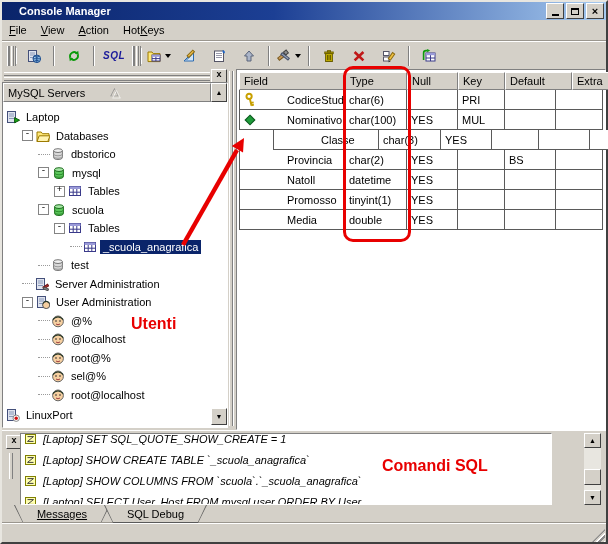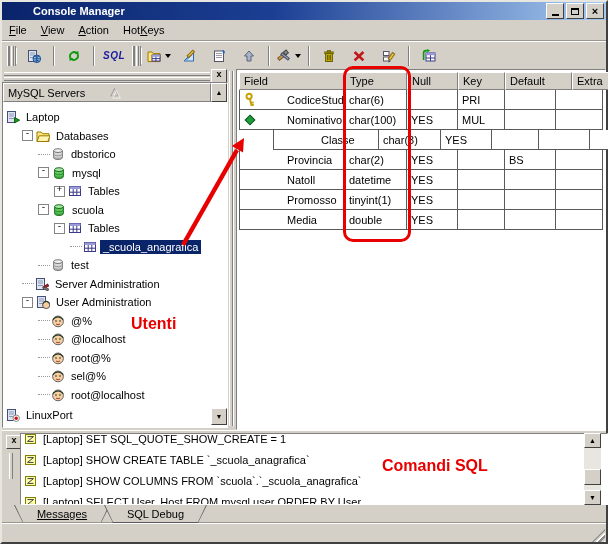--- a/index.html
+++ b/index.html
@@ -4,21 +4,21 @@
 <style>
   html,body{margin:0;padding:0;}
   body{width:608px;height:544px;position:relative;overflow:hidden;
        font-family:"Liberation Sans",sans-serif;background:#808080;}
   .window{position:absolute;inset:0;background:#d4d0c8;border:2px solid;
           border-color:#e8e6e0 #404040 #404040 #e8e6e0;box-sizing:border-box;}
 
   
   .titlebar{position:absolute;left:0;top:0;right:0;height:18px;
     background:linear-gradient(90deg,#0a246a 0%,#1c3f94 45%,#a6caf0 100%);
-    display:flex;align-items:center;padding-left:14px;}
+    display:flex;align-items:center;padding-left:0;}
   .app-icn{width:14px;height:14px;margin-right:3px;flex:none;}
   .title-text{color:#fff;font-weight:bold;font-size:11px;flex:1;white-space:nowrap;}
   .win-btns{display:flex;gap:2px;margin-right:2px;}
   .win-btn{width:16px;height:14px;background:#d4d0c8;border:1px solid;
     border-color:#fff #404040 #404040 #fff;display:flex;align-items:center;justify-content:center;}
   .g-min{width:7px;height:2px;background:#000;margin-top:7px;}
   .g-max{width:8px;height:7px;border:1px solid #000;border-top-width:2px;box-sizing:border-box;}
   .g-x{font-size:11px;font-weight:bold;line-height:10px;color:#000;}
 
   
@@ -81,22 +81,22 @@
   .gh{height:18px;background:#d4d0c8;border:1px solid;border-color:#fff #808080 #808080 #fff;
     box-sizing:border-box;padding:2px 0 0 4px;}
   .grid-row{display:flex;}
   .gc{height:20px;box-sizing:border-box;border-right:1px solid #5a5a5a;border-bottom:1px solid #5a5a5a;
     display:flex;align-items:center;padding-left:4px;background:#fff;overflow:hidden;white-space:nowrap;}
   .gc.first{border-left:1px solid #5a5a5a;padding-left:2px;gap:29px;}
   .cell-icn{width:16px;display:inline-flex;flex:none;}
 
   
   .bottom-panel{position:absolute;left:0;top:428px;width:604px;height:92px;border-top:1px solid #fff;}
-  .log-box{position:absolute;left:18px;top:2px;width:588px;height:72px;background:#fff;
-    border:1px solid;border-color:#808080 #fff #fff #808080;box-sizing:border-box;overflow:hidden;}
+  .log-box{position:absolute;left:18px;top:2px;width:532px;height:72px;background:#fff;
+    border:1px solid;border-color:#808080 #fff #fff #808080;box-sizing:border-box;overflow:hidden;font-style:italic;}
   .log-lines{margin-top:-6px;}
   .log-line{height:21px;display:flex;align-items:center;gap:5px;padding-left:3px;font-size:11px;white-space:nowrap;}
   .log-scroll{position:absolute;left:582px;top:2px;width:17px;height:72px;background:#e8e6e0;}
   .log-scroll .sb{left:0;right:0;width:auto;}
   .thumb{position:absolute;left:0;right:0;top:36px;height:14px;background:#d4d0c8;
     border:1px solid;border-color:#fff #404040 #404040 #fff;}
   .tabs{position:absolute;left:12px;top:74px;display:flex;}
   .tab{height:18px;margin-right:-6px;position:relative;
     clip-path:polygon(0 0,100% 0,calc(100% - 9px) 100%,9px 100%);background:#5a5a5a;}
   .tab-inner{position:absolute;inset:0 1px 1px 1px;background:#d4d0c8;

